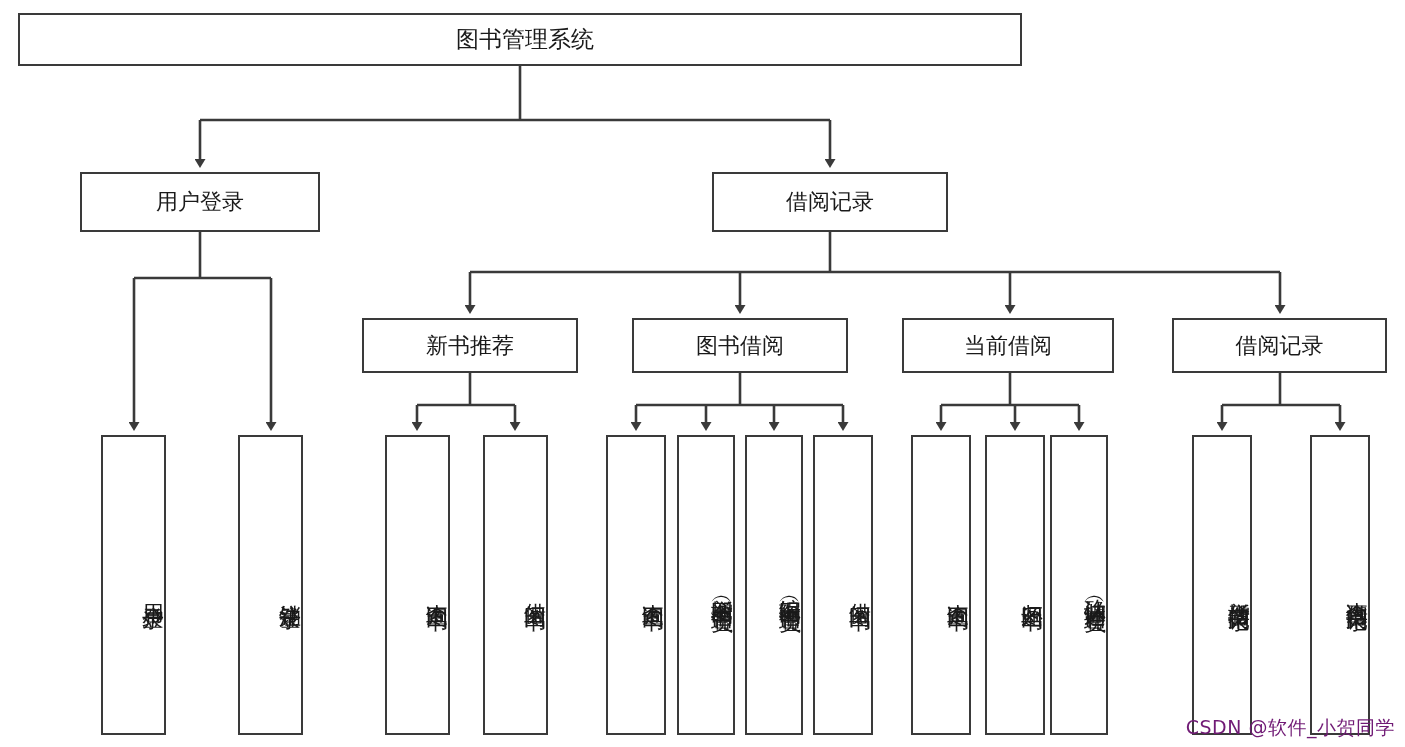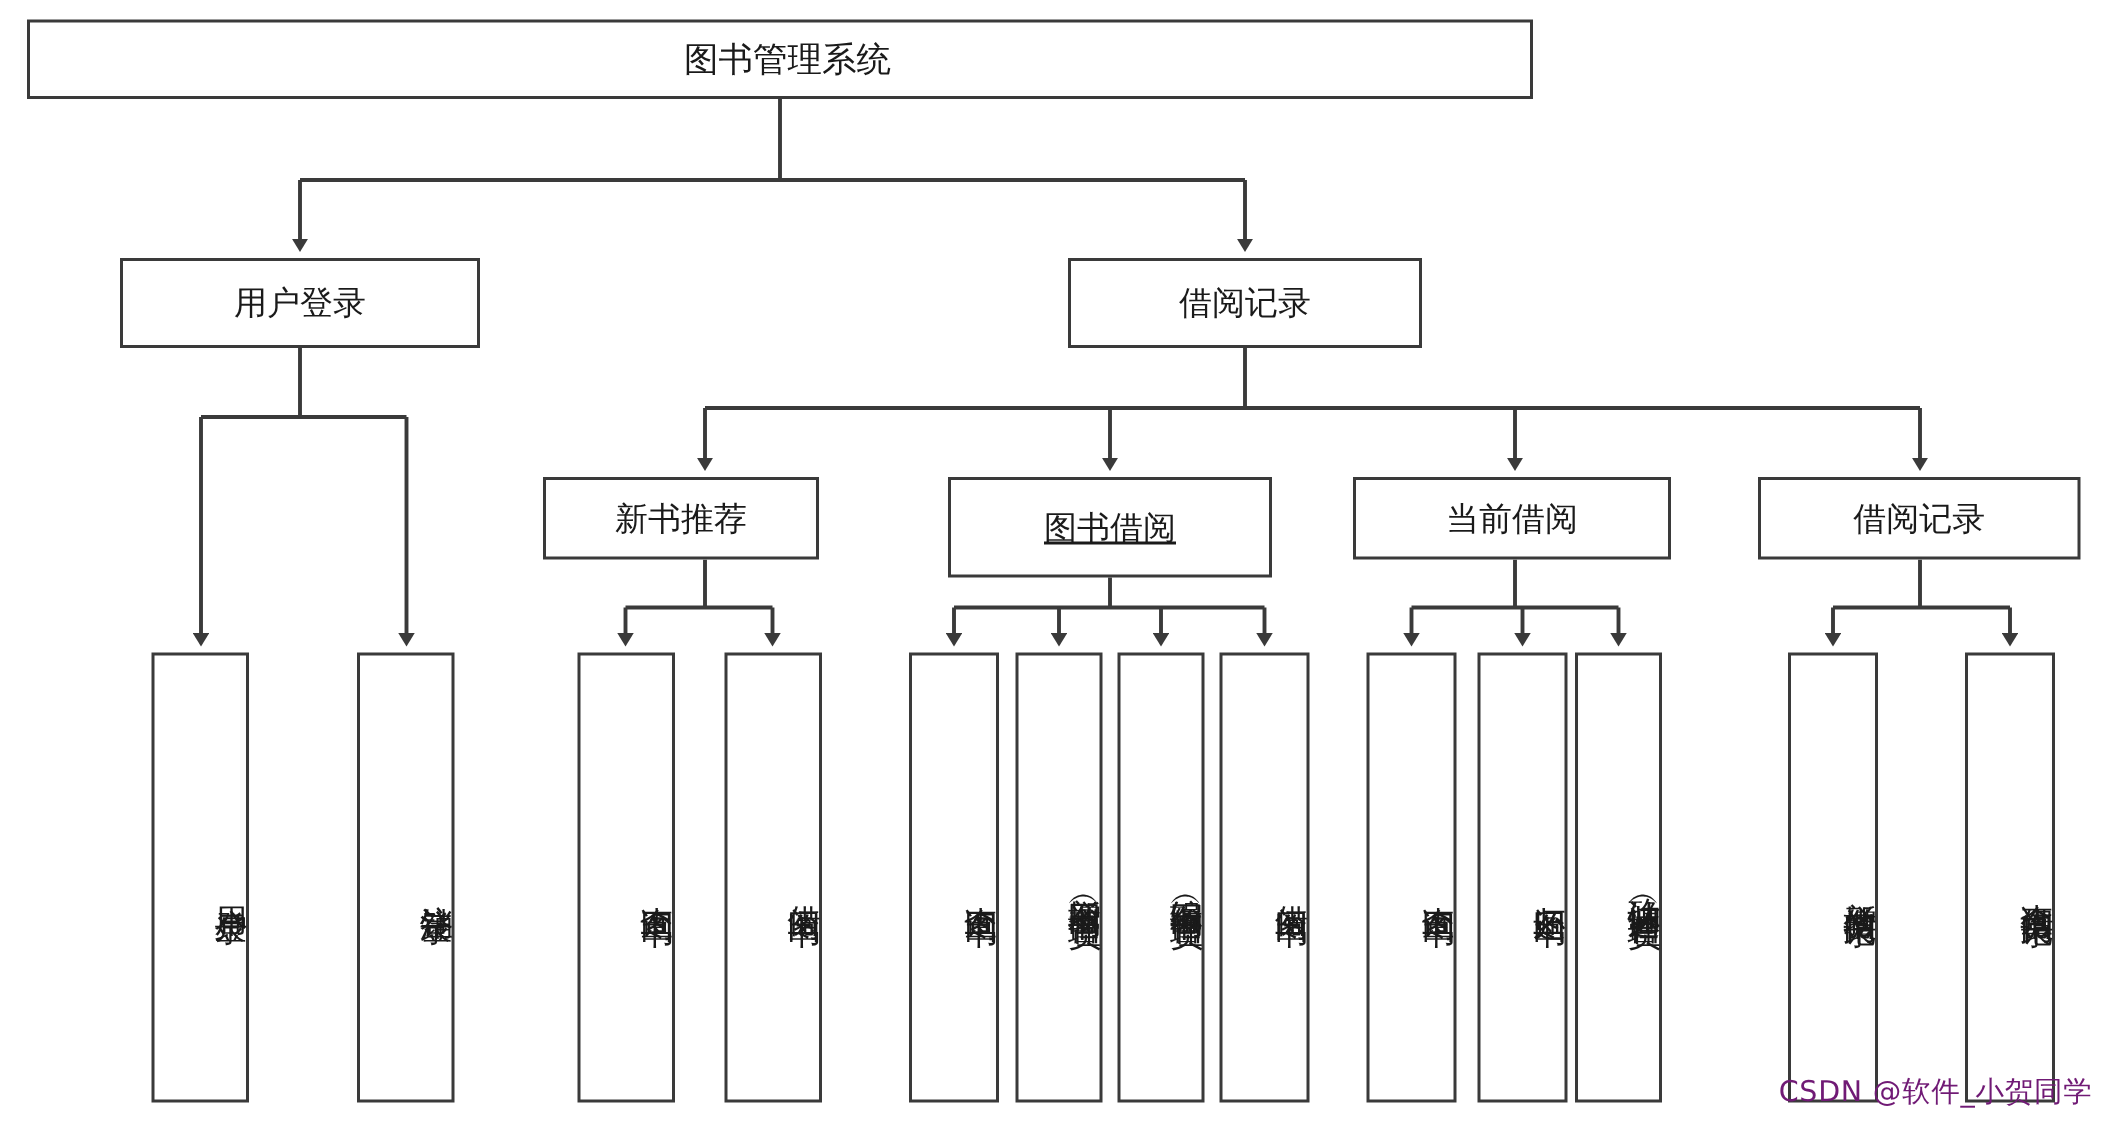--- a/index.html
+++ b/index.html
@@ -128,24 +128,24 @@
     <span>图书管理系统</span>
   </div>
 
   <div class="node lvl1" style="left:80px; top:172px; width:240px; height:60px;">
     <span>用户登录</span>
   </div>
   <div class="node lvl1" style="left:712px; top:172px; width:236px; height:60px;">
     <span>借阅记录</span>
   </div>
 
-  <div class="node lvl2" style="left:362px; top:318px; width:184px; height:55px;">
+  <div class="node lvl2" style="left:362px; top:318px; width:216px; height:55px;">
     <span>新书推荐</span>
   </div>
-  <div class="node lvl2" style="left:632px; top:318px; width:216px; height:67px;text-decoration:underline;">
+  <div class="node lvl2" style="left:632px; top:318px; width:216px; height:55px;">
     <span>图书借阅</span>
   </div>
   <div class="node lvl2" style="left:902px; top:318px; width:212px; height:55px;">
     <span>当前借阅</span>
   </div>
   <div class="node lvl2" style="left:1172px; top:318px; width:215px; height:55px;text-align:center;">
     <span>借阅记录</span>
   </div>
 
   <div class="node leaf" style="left:101px; top:435px; width:65px; height:300px;">

